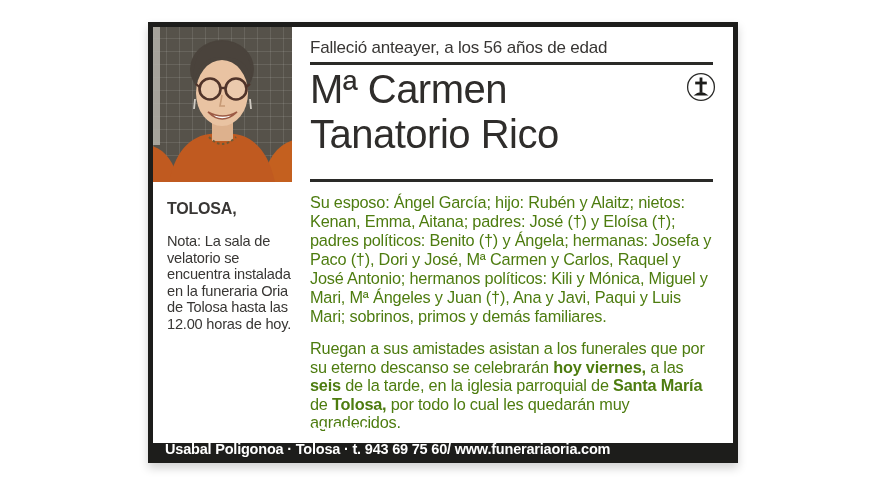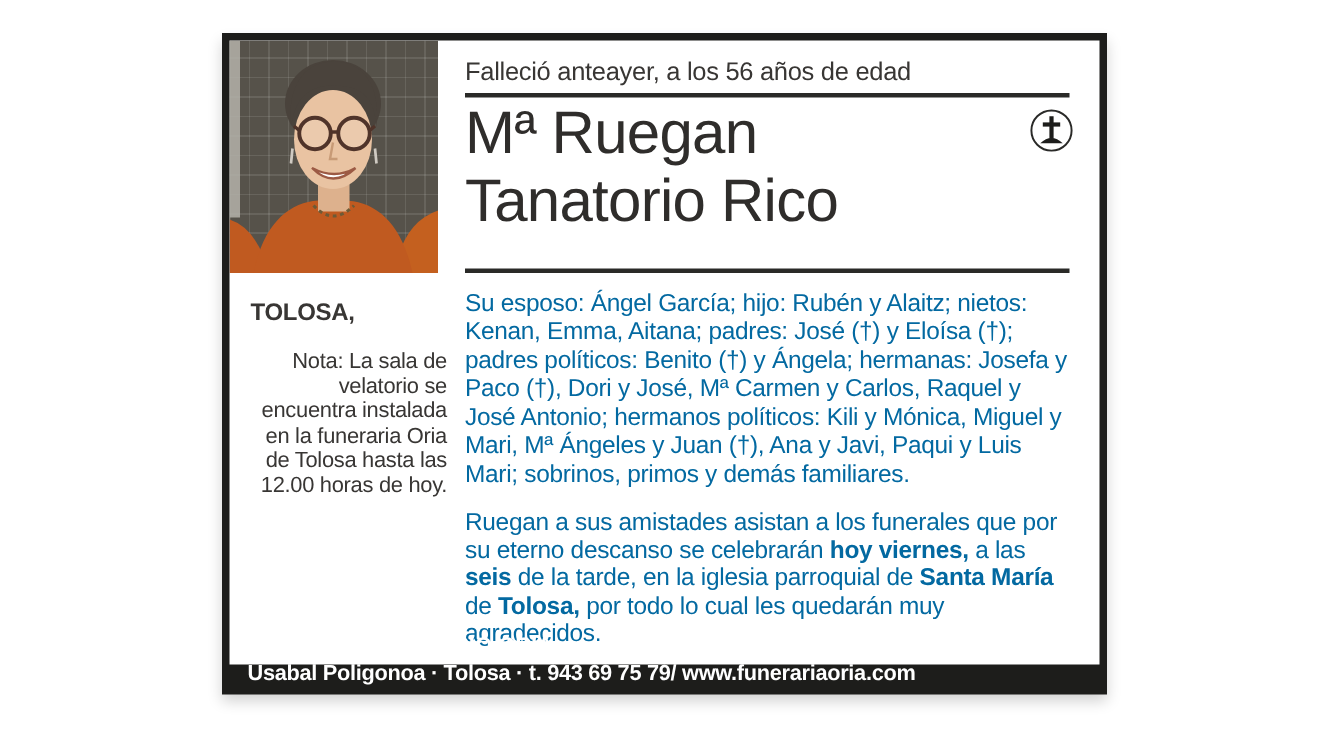--- a/index.html
+++ b/index.html
@@ -27,31 +27,31 @@
   .topline { position:absolute; left:157px; top:11px; width:403px;
              font-size:17px; color:#383634; letter-spacing:-.2px; }
   .rule1 { position:absolute; left:157px; top:35px; width:403px; height:3px; background:#2a2a28; }
   .deceased-name { position:absolute; left:157px; top:40px; width:360px;
                    font-size:40px; line-height:45px; font-weight:400;
                    color:#2f2d2b; letter-spacing:-.5px; }
   .cross-badge { position:absolute; left:533px; top:45px; width:30px; height:30px; }
   .rule2 { position:absolute; left:157px; top:152px; width:403px; height:3px; background:#2a2a28; }
 
   .para { position:absolute; left:157px; width:404px; font-size:16.3px;
-          line-height:19px; color:#0369a1; letter-spacing:-.2px; }
+          line-height:19px; color:#4d7c0f; letter-spacing:-.2px; }
   .para .b { font-weight:700; }
   .para1 { top:166px; }
   .para2 { top:312px; line-height:18.5px; }
 
   
   .leftcol { position:absolute; left:14px; top:172px; width:131px;
              color:#383634; letter-spacing:-.2px; }
   .city { font-size:16px; font-weight:700; line-height:19px; }
   .datetxt { font-size:14.6px; line-height:17px; }
-  .note { margin-top:15px; font-size:14.6px; line-height:16.5px;text-align:right; }
+  .note { margin-top:15px; font-size:14.6px; line-height:16.5px; }
 
   
   .footer { position:absolute; left:5px; top:392px; width:580px; height:44px;
             color:#ffffff; padding:7px 0 0 12px; letter-spacing:-.2px; }
   .footer-line1 { font-size:15px; line-height:19px; }
   .footer-line1 .b { font-weight:700; }
   .footer-line2 { font-size:14.5px; font-weight:700; line-height:19px; }
 </style>
 </head>
 <body>
@@ -91,21 +91,21 @@
           <line x1="97" y1="72" x2="98" y2="82" stroke="#cfcac2" stroke-width="1.8"></line>
 
           <path d="M56,110 Q69,124 83,110" fill="none" stroke="#6d5a36" stroke-width="2" stroke-dasharray="2.5 2.5"></path>
         </svg>
       </div>
 
       <div class="topline">Falleció anteayer, a los 56 años de edad</div>
       <div class="rule1"></div>
 
       <div class="deceased-name">
-        <div>Mª Ruegan</div>
+        <div>Mª Carmen</div>
         <div>Tanatorio Rico</div>
       </div>
 
       <div class="cross-badge">
         <svg width="30" height="30" viewBox="0 0 30 30">
           <circle cx="15" cy="15" r="13.4" fill="none" stroke="#2a2a28" stroke-width="1.3"></circle>
           <rect x="13.6" y="5.5" width="2.8" height="15" fill="#1d1d1b"></rect>
           <rect x="9.2" y="9.6" width="11.6" height="2.8" fill="#1d1d1b"></rect>
           <path d="M7.5,23.5 Q15,16.5 22.5,23.5 Z" fill="#1d1d1b"></path>
         </svg>
@@ -117,16 +117,16 @@
       <div class="para para2"><span>Ruegan a sus amistades asistan a los funerales que por su eterno descanso se celebrarán </span><span class="b">hoy viernes,</span><span> a las </span><span class="b">seis</span><span> de la tarde, en la iglesia parroquial de </span><span class="b">Santa María</span><span> de </span><span class="b">Tolosa,</span><span> por todo lo cual les quedarán muy agradecidos.</span></div>
 
       <div class="leftcol">
         <div class="city">TOLOSA,</div>
         <div class="note">Nota: La sala de velatorio se encuentra instalada en la funeraria Oria de Tolosa hasta las 12.00 horas de hoy.</div>
       </div>
     </div>
 
     <div class="footer">
       <div class="footer-line1"><span>Tanatorio </span><span class="b">CREMATORIO ORIA</span><span> ·</span></div>
-      <div class="footer-line2">Usabal Poligonoa · Tolosa · t. 943 69 75 79/ www.funerariaoria.com</div>
+      <div class="footer-line2">Usabal Poligonoa · Tolosa · t. 943 69 75 60/ www.funerariaoria.com</div>
     </div>
   </div>
 </div>
 
 </body></html>

